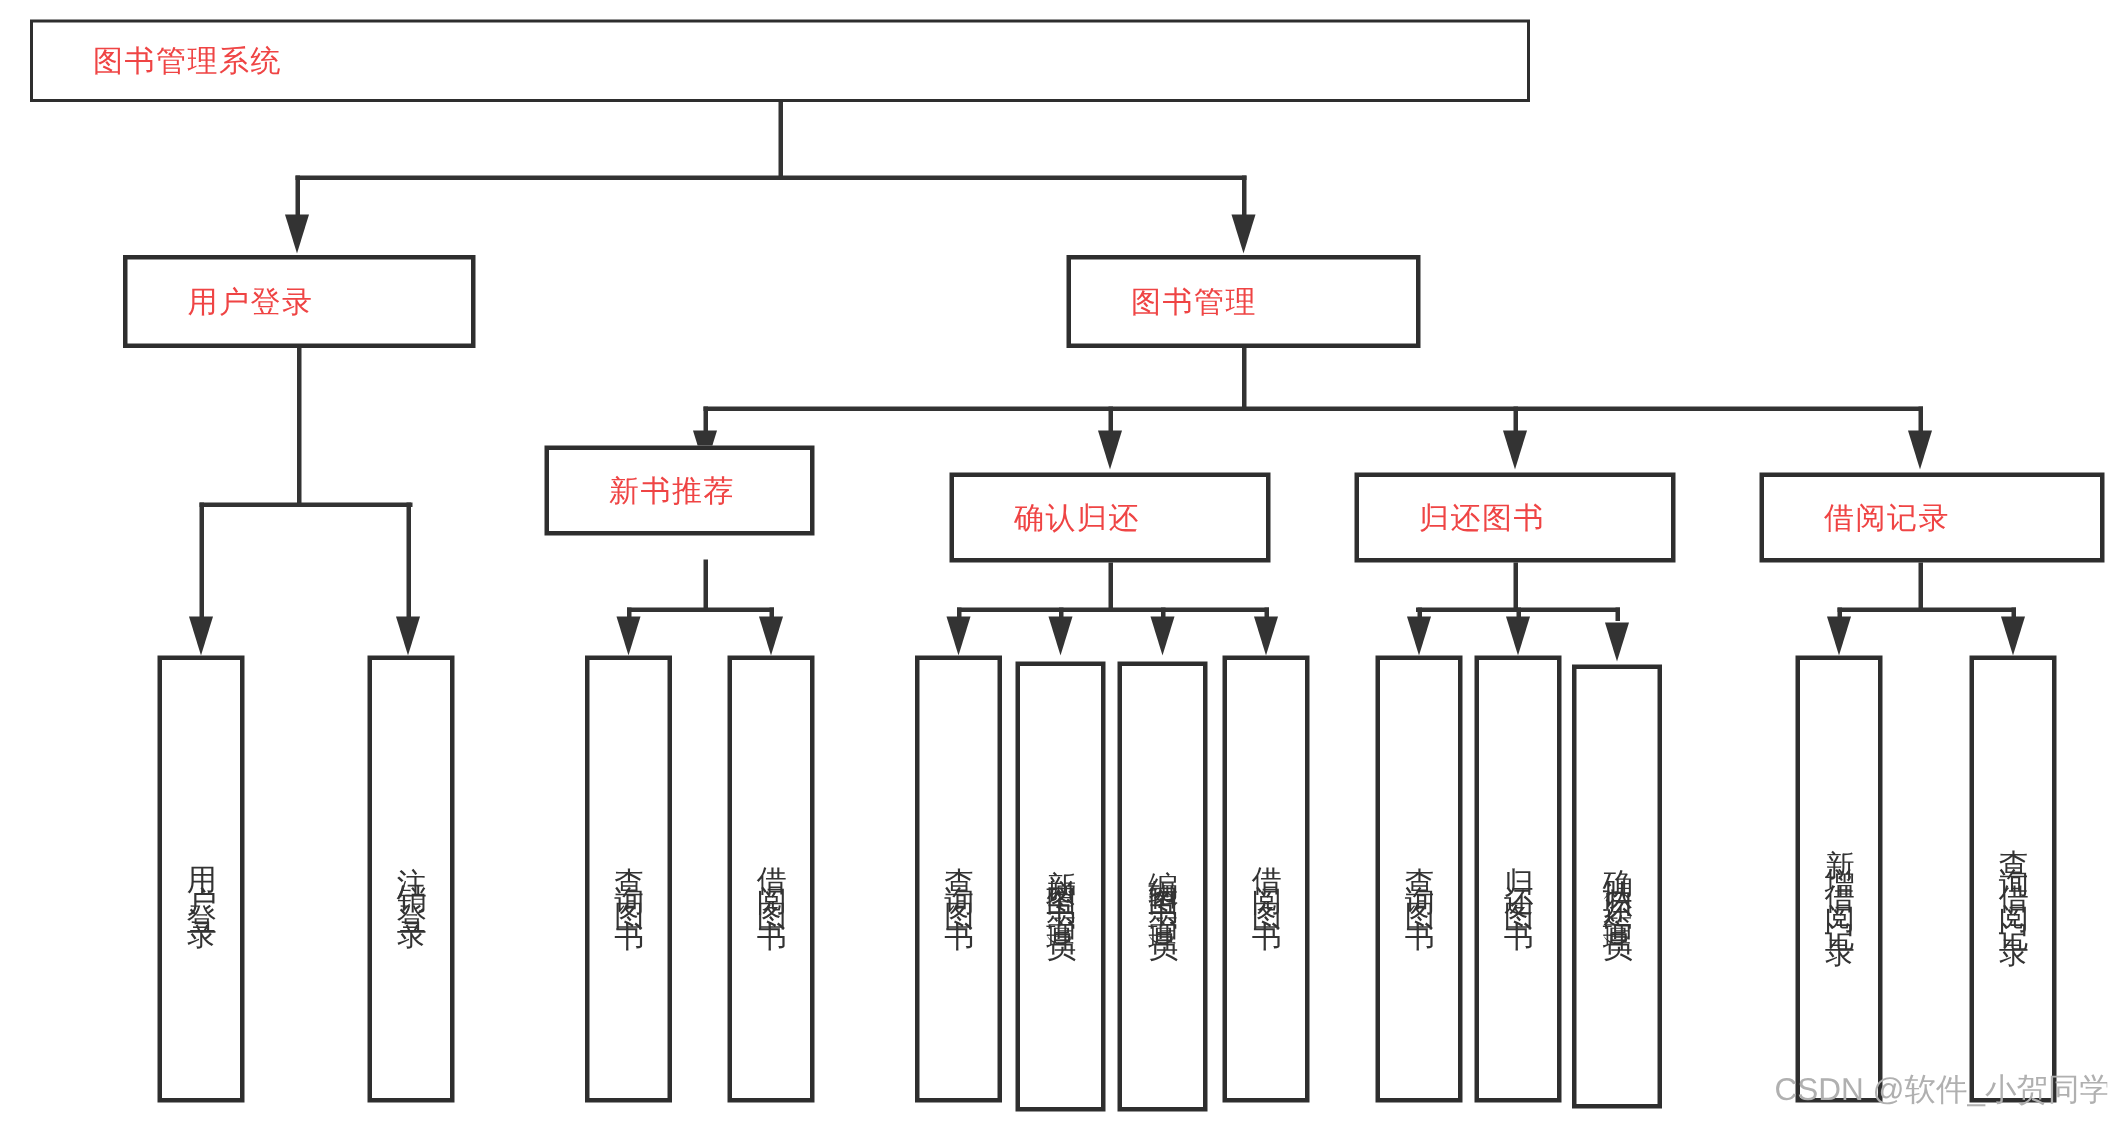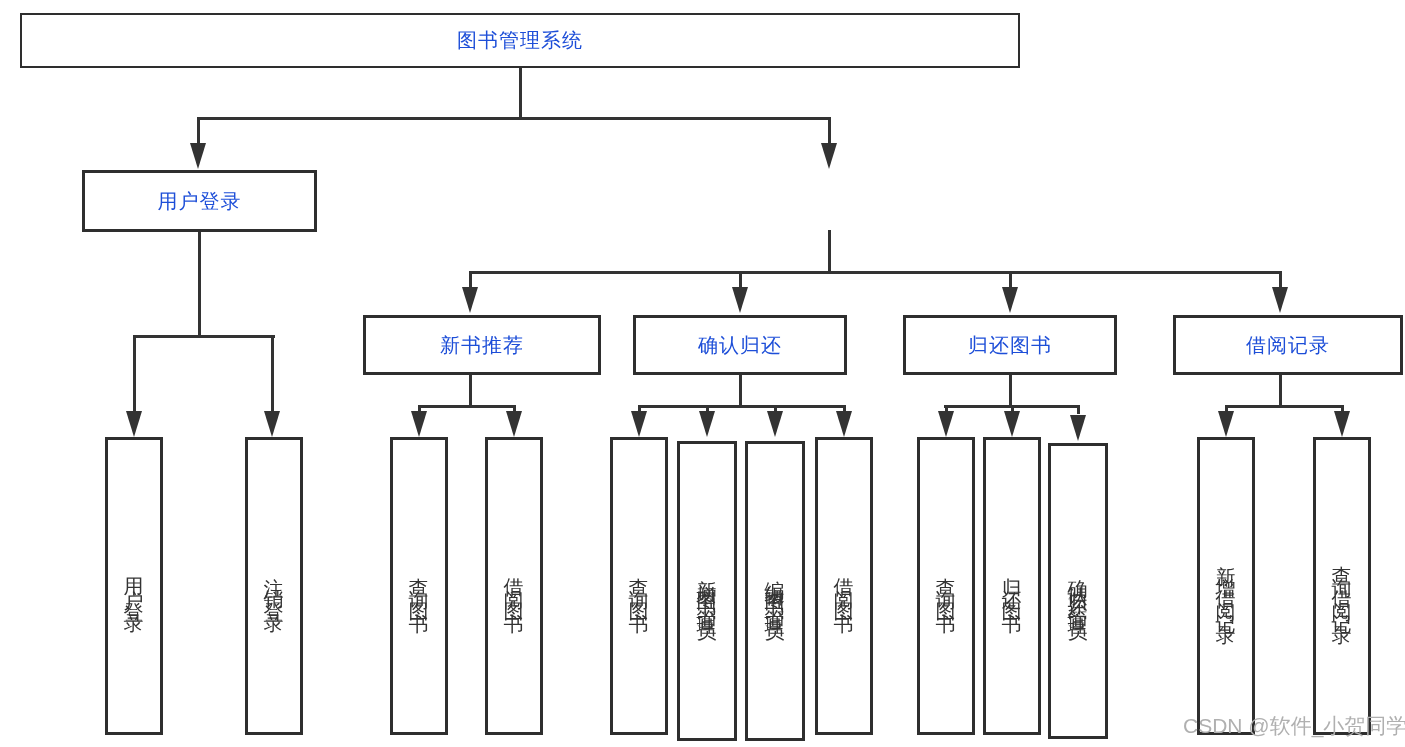--- a/index.html
+++ b/index.html
@@ -10,25 +10,26 @@
     overflow:hidden;
     font-family:"Liberation Sans", sans-serif;
   }
   .box{
     position:absolute;
     box-sizing:border-box;
     background:#ffffff;
     border:3px solid #2e2e2e;
     display:flex;
     align-items:center;
-    justify-content:center;
+    justify-content:flex-start;
     font-size:20px;
-    color:#1d4ed8;
+    color:#ef4444;
     letter-spacing:1px;
     z-index:2;
+    padding-left:40px;
   }
   .root-box{border-width:2px;}
   .leaf{
     position:absolute;
     box-sizing:border-box;
     background:#ffffff;
     border:3px solid #2e2e2e;
     display:flex;
     align-items:center;
     justify-content:center;
@@ -73,40 +74,43 @@
   <div class="vline" style="left:519px;top:67px;width:3px;height:53px;"></div>
   <div class="hline" style="left:197px;top:117px;width:634px;height:3px;"></div>
   <div class="vline" style="left:197px;top:117px;width:3px;height:28px;"></div>
   <div class="arrow" style="left:190px;top:143px;"></div>
   <div class="vline" style="left:828px;top:117px;width:3px;height:28px;"></div>
   <div class="arrow" style="left:821px;top:143px;"></div>
 
   <div class="box" style="left:82px;top:170px;width:235px;height:62px;">
     <span>用户登录</span>
   </div>
+  <div class="box" style="left:711px;top:170px;width:236px;height:62px;">
+    <span>图书管理</span>
+  </div>
 
   <div class="vline" style="left:198px;top:230px;width:3px;height:107px;"></div>
   <div class="hline" style="left:133px;top:335px;width:142px;height:3px;"></div>
   <div class="vline" style="left:133px;top:335px;width:3px;height:77px;"></div>
   <div class="arrow" style="left:126px;top:411px;"></div>
   <div class="vline" style="left:271px;top:335px;width:3px;height:77px;"></div>
   <div class="arrow" style="left:264px;top:411px;"></div>
 
   <div class="vline" style="left:828px;top:230px;width:3px;height:43px;"></div>
   <div class="hline" style="left:469px;top:271px;width:813px;height:3px;"></div>
   <div class="vline" style="left:469px;top:271px;width:3px;height:17px;"></div>
   <div class="arrow" style="left:462px;top:287px;"></div>
   <div class="vline" style="left:739px;top:271px;width:3px;height:17px;"></div>
   <div class="arrow" style="left:732px;top:287px;"></div>
   <div class="vline" style="left:1009px;top:271px;width:3px;height:17px;"></div>
   <div class="arrow" style="left:1002px;top:287px;"></div>
   <div class="vline" style="left:1279px;top:271px;width:3px;height:17px;"></div>
   <div class="arrow" style="left:1272px;top:287px;"></div>
 
-  <div class="box" style="left:363px;top:315px;width:238px;height:60px;">
+  <div class="box" style="left:363px;top:297px;width:180px;height:60px;">
     <span>新书推荐</span>
   </div>
   <div class="box" style="left:633px;top:315px;width:214px;height:60px;">
     <span>确认归还</span>
   </div>
   <div class="box" style="left:903px;top:315px;width:214px;height:60px;">
     <span>归还图书</span>
   </div>
   <div class="box" style="left:1173px;top:315px;width:230px;height:60px;">
     <span>借阅记录</span>

